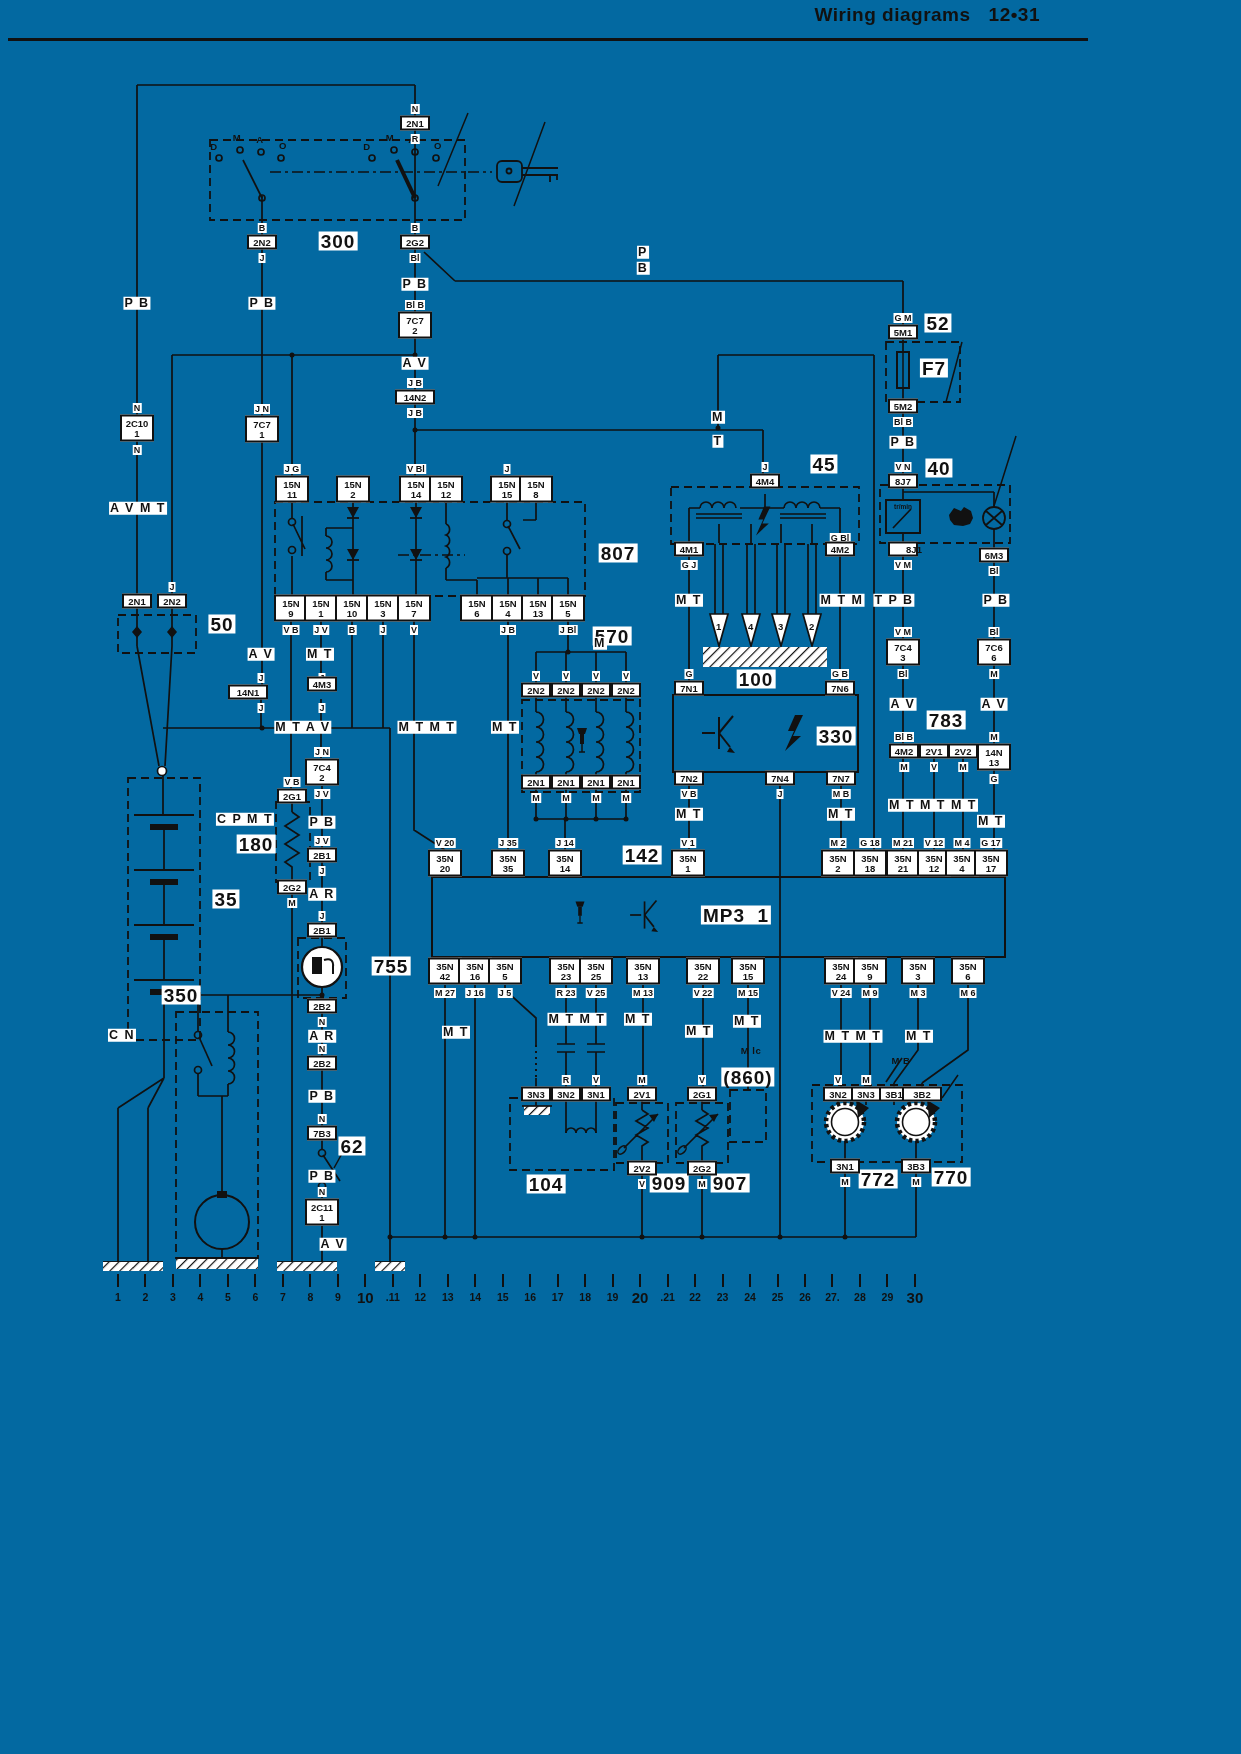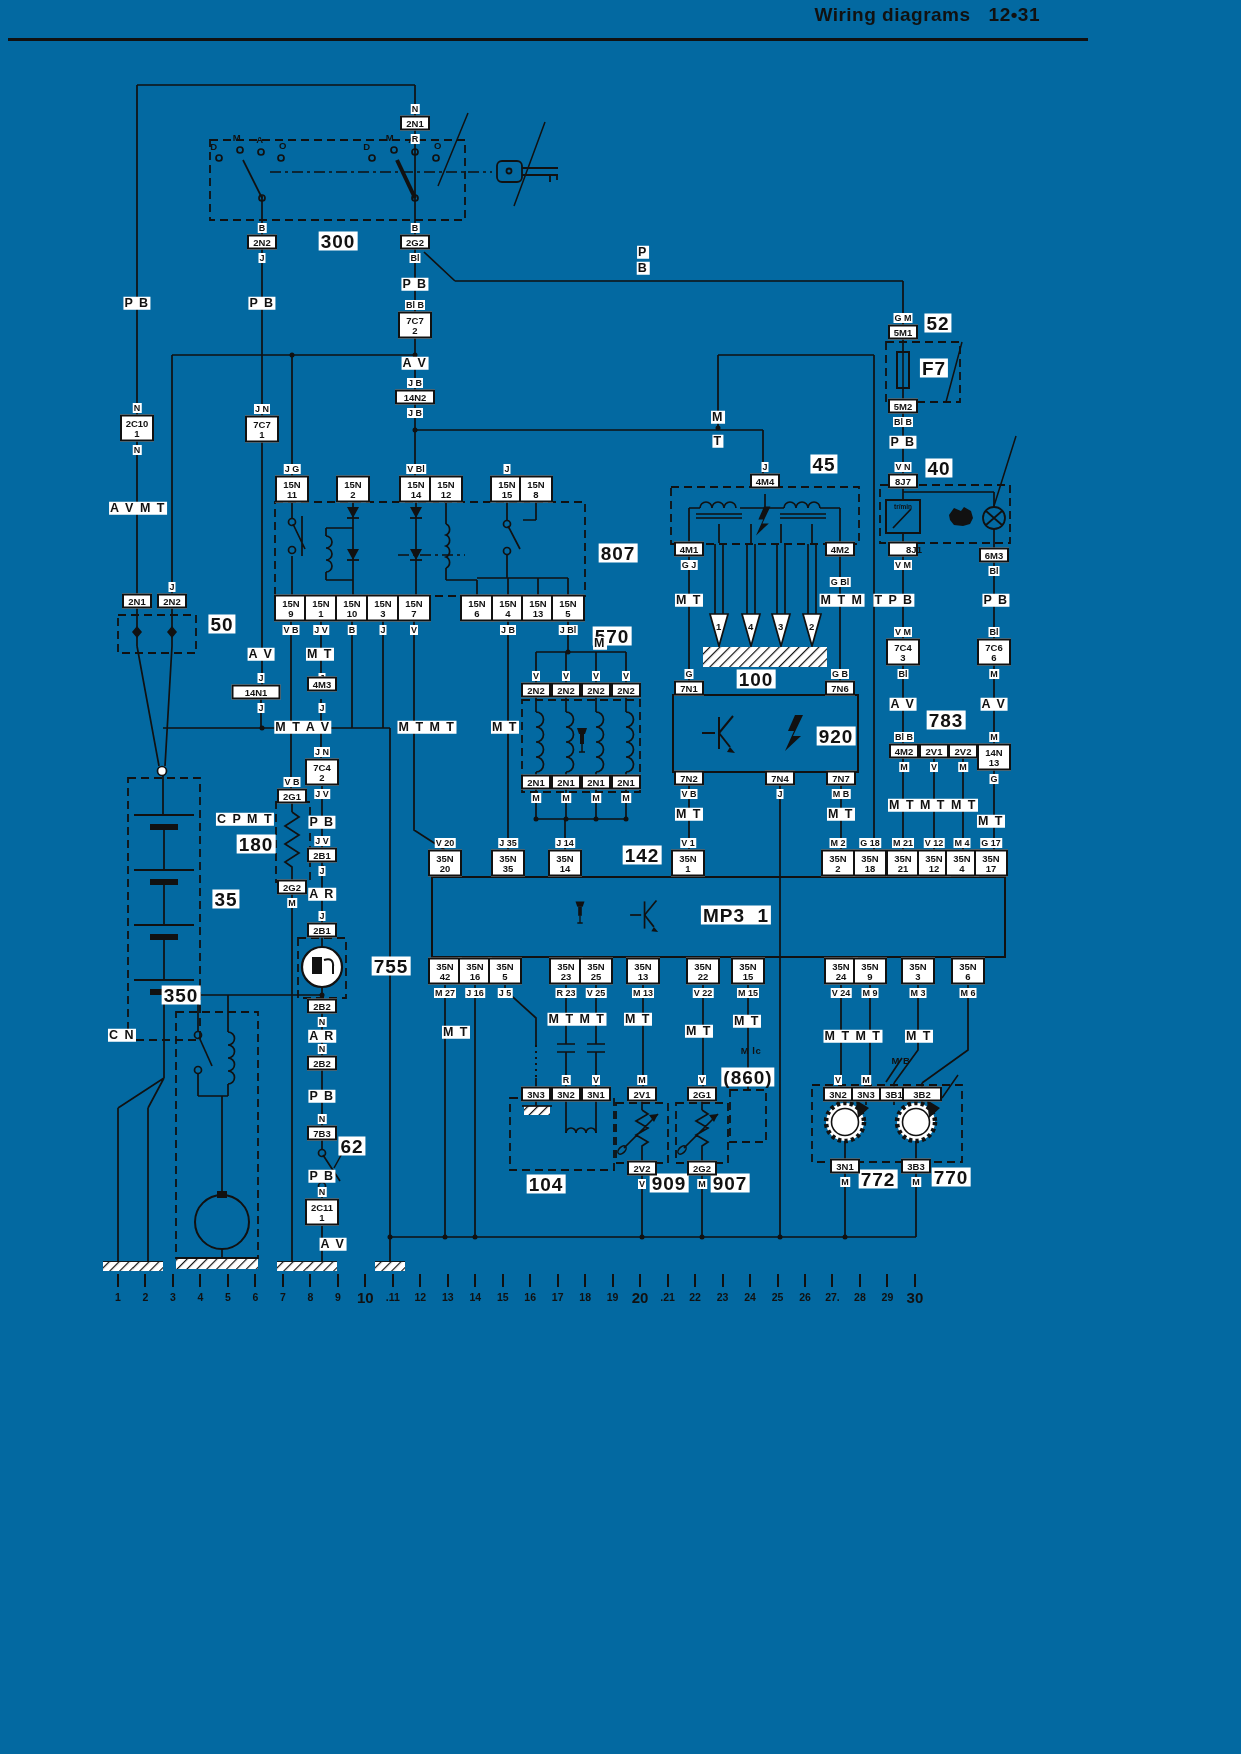--- a/index.html
+++ b/index.html
@@ -294,21 +294,21 @@
   <div id="art" style="position:absolute;left:0;top:0;width:1241px;height:1754px;">
       <div class="lbl xl" style="left: 338px; top: 241px;">300</div>
       <div class="lbl xl" style="left: 938px; top: 323px;">52</div>
       <div class="lbl xl" style="left: 934px; top: 368px;">F7</div>
       <div class="lbl xl" style="left: 824px; top: 464px;">45</div>
       <div class="lbl xl" style="left: 939px; top: 468px;">40</div>
       <div class="lbl xl" style="left: 222px; top: 624px;">50</div>
       <div class="lbl xl" style="left: 618px; top: 553px;">807</div>
       <div class="lbl xl" style="left: 612px; top: 636px;">570</div>
       <div class="lbl xl" style="left: 756px; top: 679px;">100</div>
-      <div class="lbl xl" style="left: 836px; top: 736px;">920</div>
+      <div class="lbl xl" style="left: 836px; top: 736px;">330</div>
       <div class="lbl xl" style="left: 946px; top: 720px;">783</div>
       <div class="lbl xl" style="left: 256px; top: 844px;">180</div>
       <div class="lbl xl" style="left: 226px; top: 899px;">35</div>
       <div class="lbl xl" style="left: 391px; top: 966px;">755</div>
       <div class="lbl xl" style="left: 642px; top: 855px;">142</div>
       <div class="lbl xl" style="left: 736px; top: 915px;">MP3  1</div>
       <div class="lbl xl" style="left: 181px; top: 995px;">350</div>
       <div class="lbl xl" style="left: 352px; top: 1146px;">62</div>
       <div class="lbl xl" style="left: 546px; top: 1184px;">104</div>
       <div class="lbl xl" style="left: 669px; top: 1183px;">909</div>
@@ -515,42 +515,42 @@
         <span>4M4</span>
       </div>
       <div class="clbl" style="left: 765px; top: 466.5px;">J</div>
       <div class="conn" style="left: 689px; top: 549px; width: 30px;">
         <span>4M1</span>
       </div>
       <div class="clbl" style="left: 689px; top: 564.5px;">G J</div>
       <div class="conn" style="left: 840px; top: 549px; width: 30px;">
         <span>4M2</span>
       </div>
-      <div class="clbl" style="left: 840px; top: 582px;">G Bl</div>
+      <div class="clbl" style="left: 840px; top: 538px;">G Bl</div>
       <div class="conn" style="left: 689px; top: 688px; width: 30px;">
         <span>7N1</span>
       </div>
       <div class="clbl" style="left: 689px; top: 673.5px;">G</div>
       <div class="conn" style="left: 840px; top: 688px; width: 30px;">
         <span>7N6</span>
       </div>
       <div class="clbl" style="left: 840px; top: 673.5px;">G B</div>
       <div class="conn" style="left: 689px; top: 778px; width: 30px;">
         <span>7N2</span>
       </div>
       <div class="clbl" style="left: 689px; top: 793.5px;">V B</div>
       <div class="conn" style="left: 780px; top: 778px; width: 30px;">
         <span>7N4</span>
       </div>
       <div class="clbl" style="left: 780px; top: 793.5px;">J</div>
       <div class="conn" style="left: 841px; top: 778px; width: 30px;">
         <span>7N7</span>
       </div>
       <div class="clbl" style="left: 841px; top: 793.5px;">M B</div>
-      <div class="conn" style="left: 256px; top: 692px; width: 49px;">
+      <div class="conn" style="left: 248px; top: 692px; width: 40px;">
         <span>14N1</span>
       </div>
       <div class="clbl" style="left: 261px; top: 677.5px;">J</div>
       <div class="clbl" style="left: 261px; top: 707.5px;">J</div>
       <div class="conn" style="left: 322px; top: 684px; width: 30px;">
         <span>4M3</span>
       </div>
       <div class="clbl" style="left: 322px; top: 677.5px;">J</div>
       <div class="clbl" style="left: 322px; top: 707.5px;">J</div>
       <div class="conn two" style="left: 322px; top: 772px; width: 34px;">

